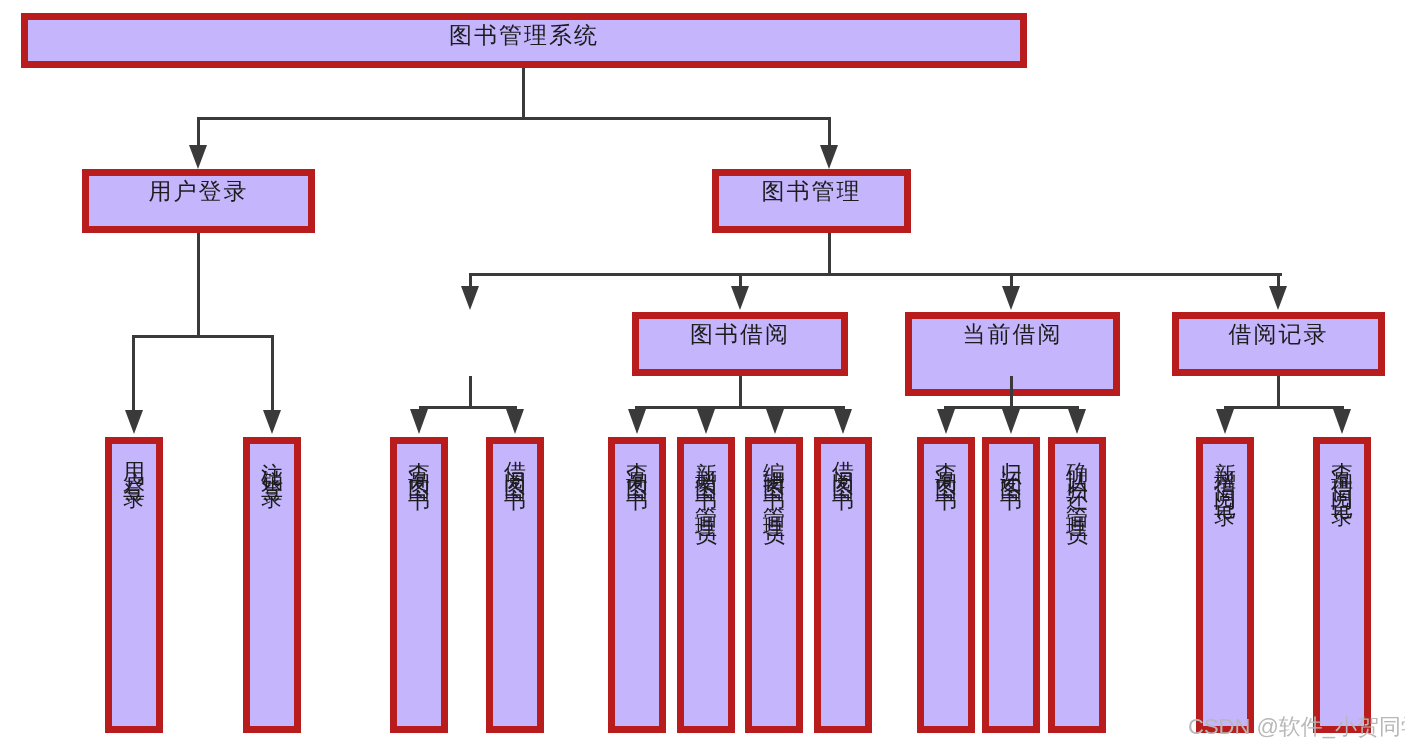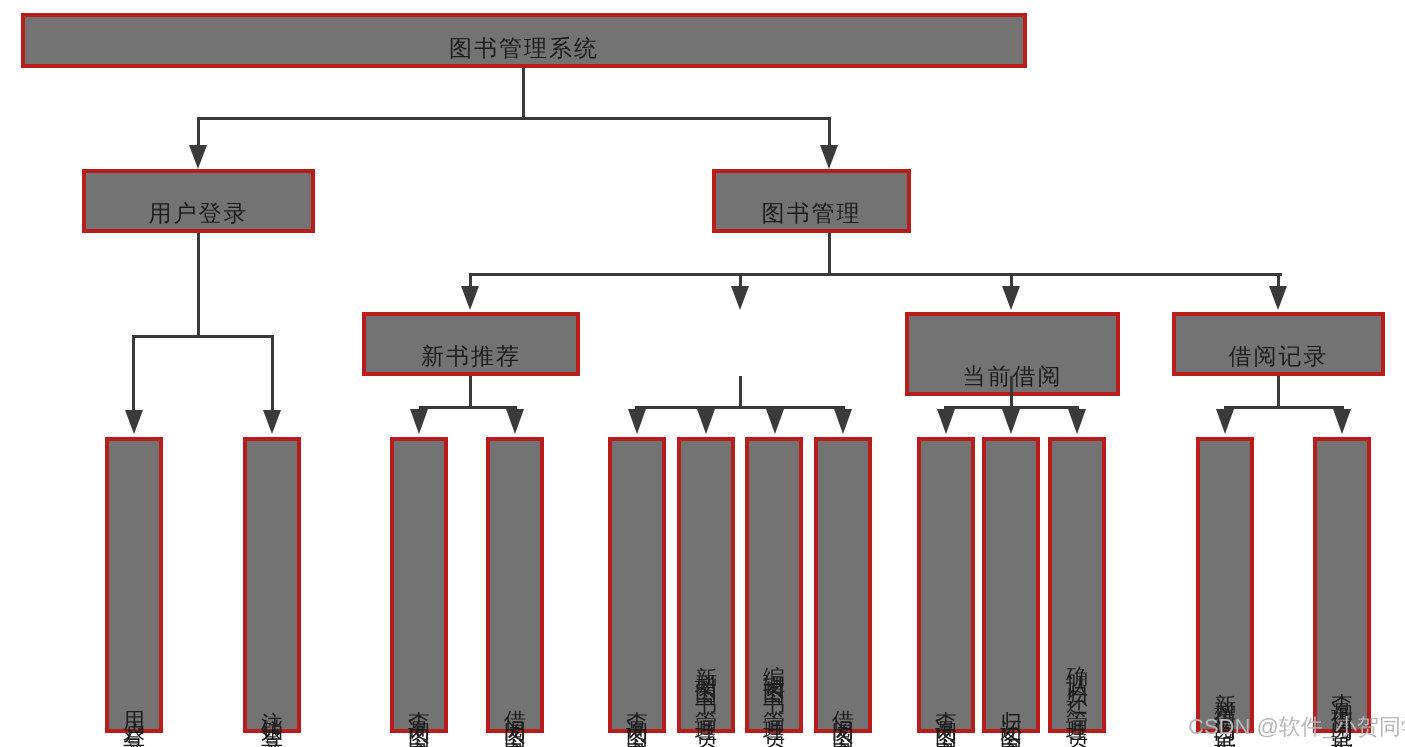--- a/index.html
+++ b/index.html
@@ -8,24 +8,24 @@
     width: 1405px;
     height: 747px;
     background: #ffffff;
     overflow: hidden;
     font-family: "Liberation Sans", sans-serif;
     color: #1c1c1c;
   }
   .box {
     position: absolute;
     box-sizing: border-box;
-    border: 4px solid #b91c1c;
-    background: #737373;
+    border: 7px solid #b91c1c;
+    background: #c4b5fd;
     display: flex;
-    align-items: flex-end;
+    align-items: flex-start;
     justify-content: center;
   }
   .hbox span {
     font-size: 23px;
     letter-spacing: 2px;
     white-space: nowrap;
   }
   .vbox span {
     writing-mode: vertical-rl;
     text-orientation: mixed;
@@ -85,22 +85,22 @@
   <div class="line" style="left:469px; top:273px; width:813px; height:3px;"></div>
   <div class="line" style="left:469px; top:276px; width:3px; height:11px;"></div>
   <div class="line" style="left:739px; top:276px; width:3px; height:11px;"></div>
   <div class="line" style="left:1010px; top:276px; width:3px; height:11px;"></div>
   <div class="line" style="left:1277px; top:276px; width:3px; height:11px;"></div>
   <div class="arrow" style="left:461px; top:286px;"></div>
   <div class="arrow" style="left:731px; top:286px;"></div>
   <div class="arrow" style="left:1002px; top:286px;"></div>
   <div class="arrow" style="left:1269px; top:286px;"></div>
 
-  <div class="box hbox" style="left:362px; top:312px; width:218px; height:64px;">
-    <span>新书推荐</span>
+  <div class="box hbox" style="left:632px; top:312px; width:216px; height:64px;">
+    <span>图书借阅</span>
   </div>
   <div class="box hbox" style="left:905px; top:312px; width:215px; height:84px;">
     <span>当前借阅</span>
   </div>
   <div class="box hbox" style="left:1172px; top:312px; width:213px; height:64px;">
     <span>借阅记录</span>
   </div>
 
   <div class="line" style="left:469px; top:376px; width:3px; height:33px;"></div>
   <div class="line" style="left:739px; top:376px; width:3px; height:33px;"></div>

